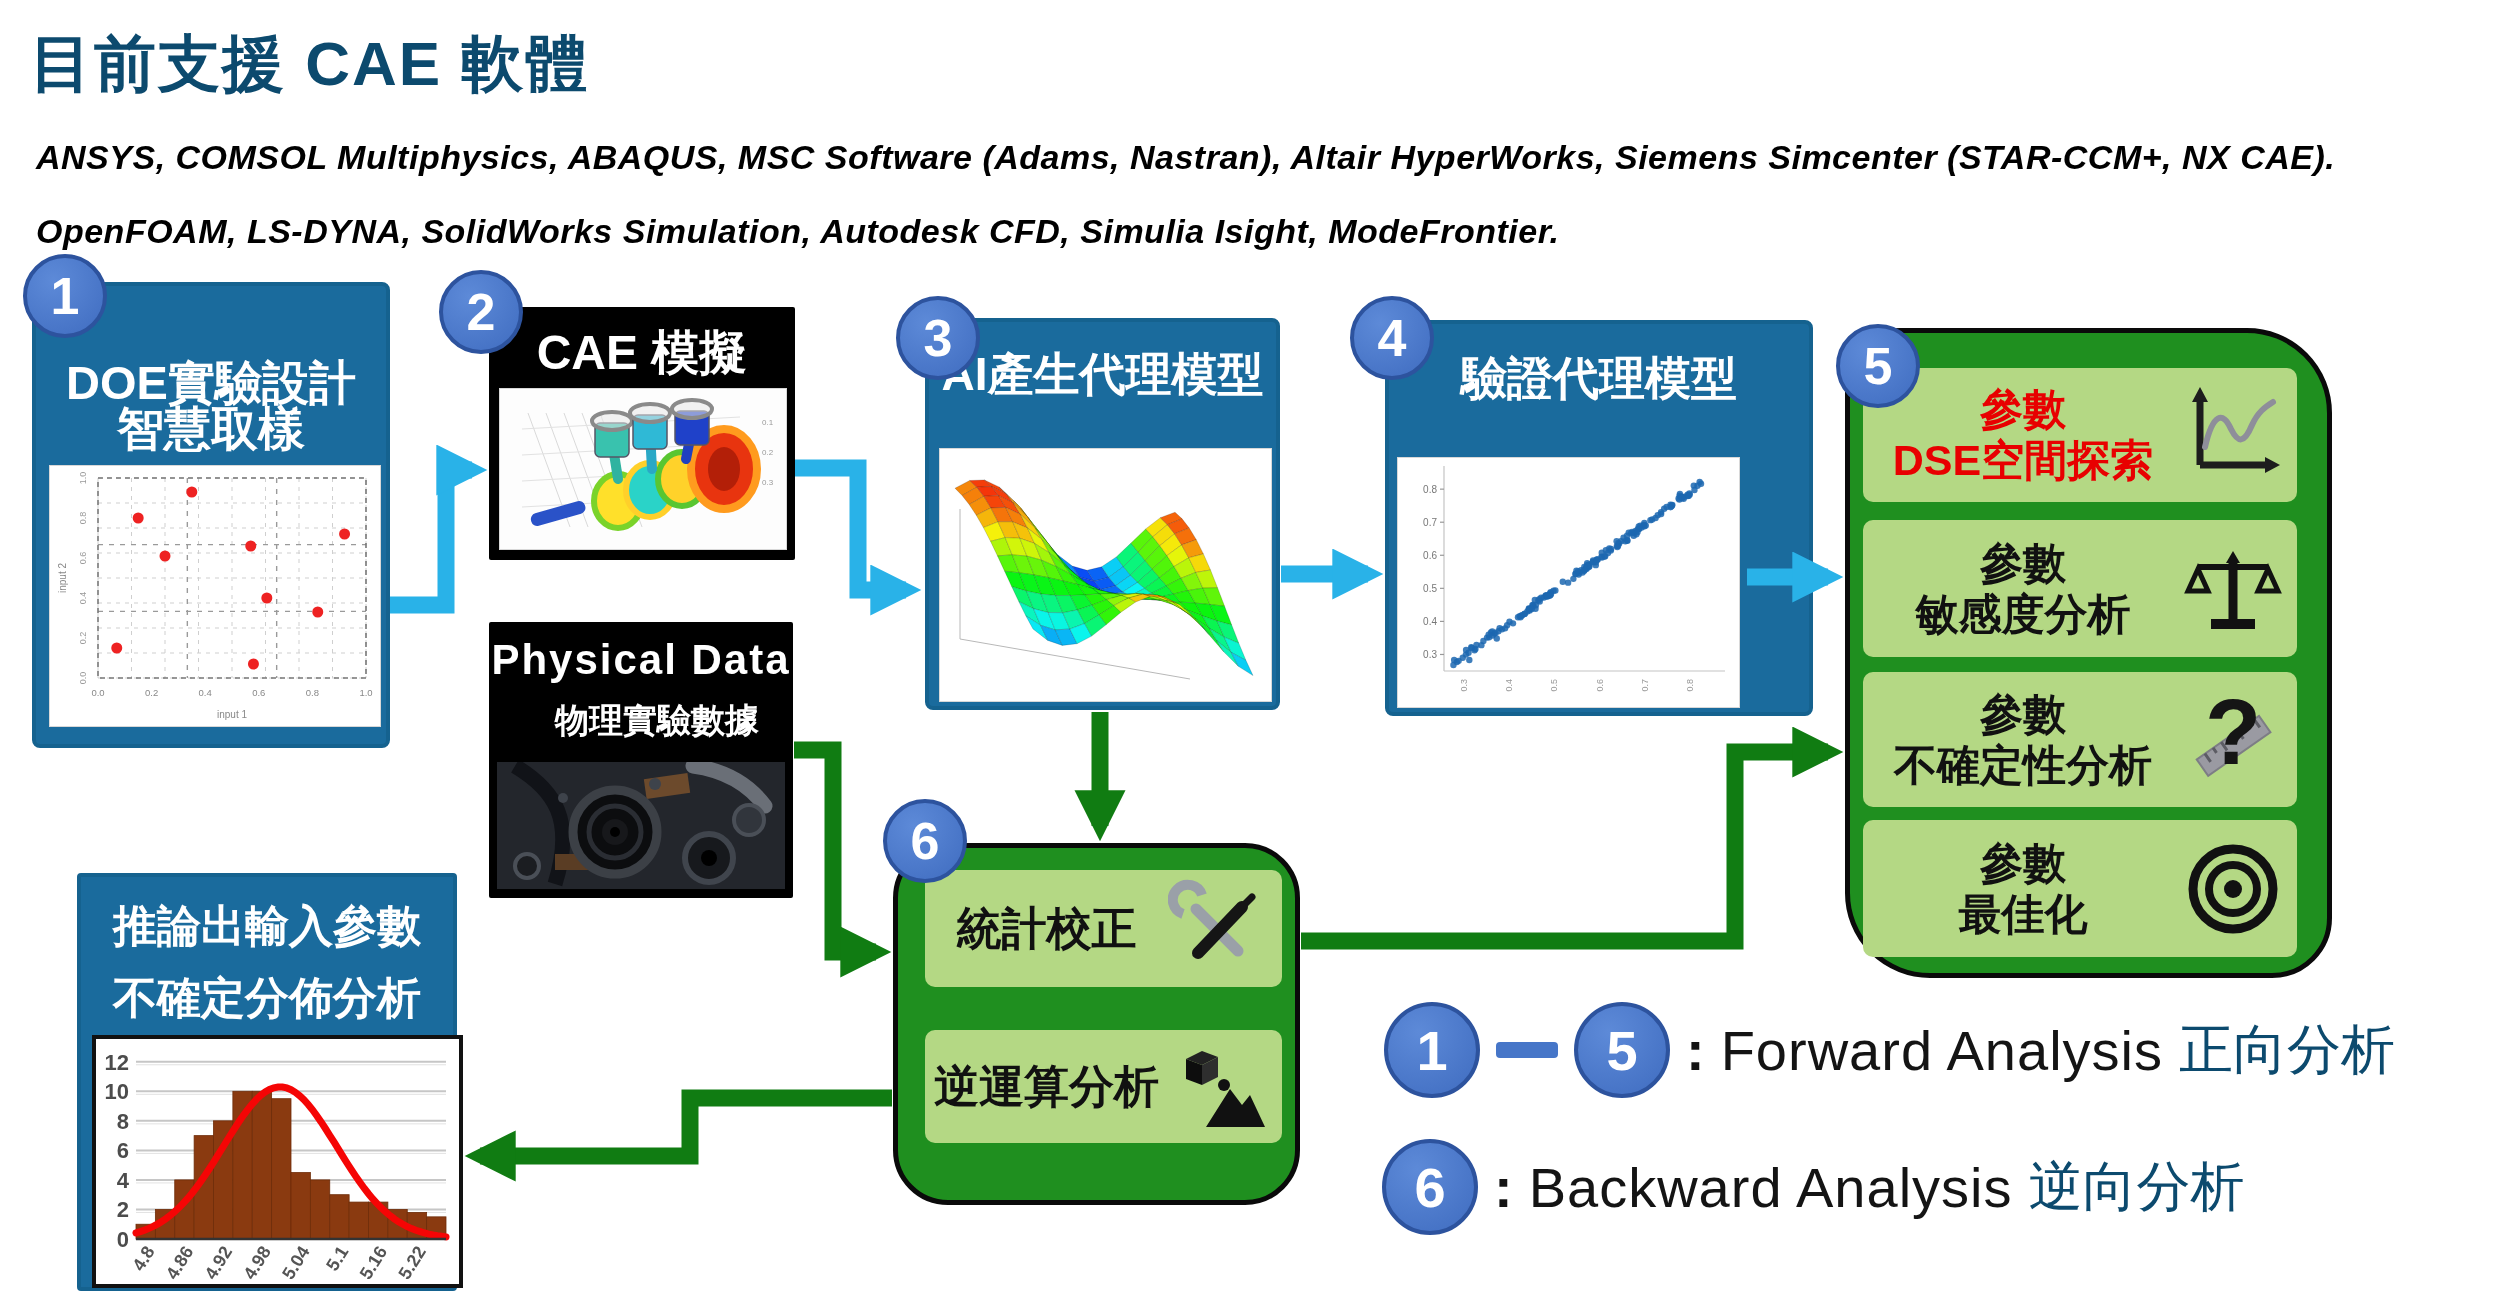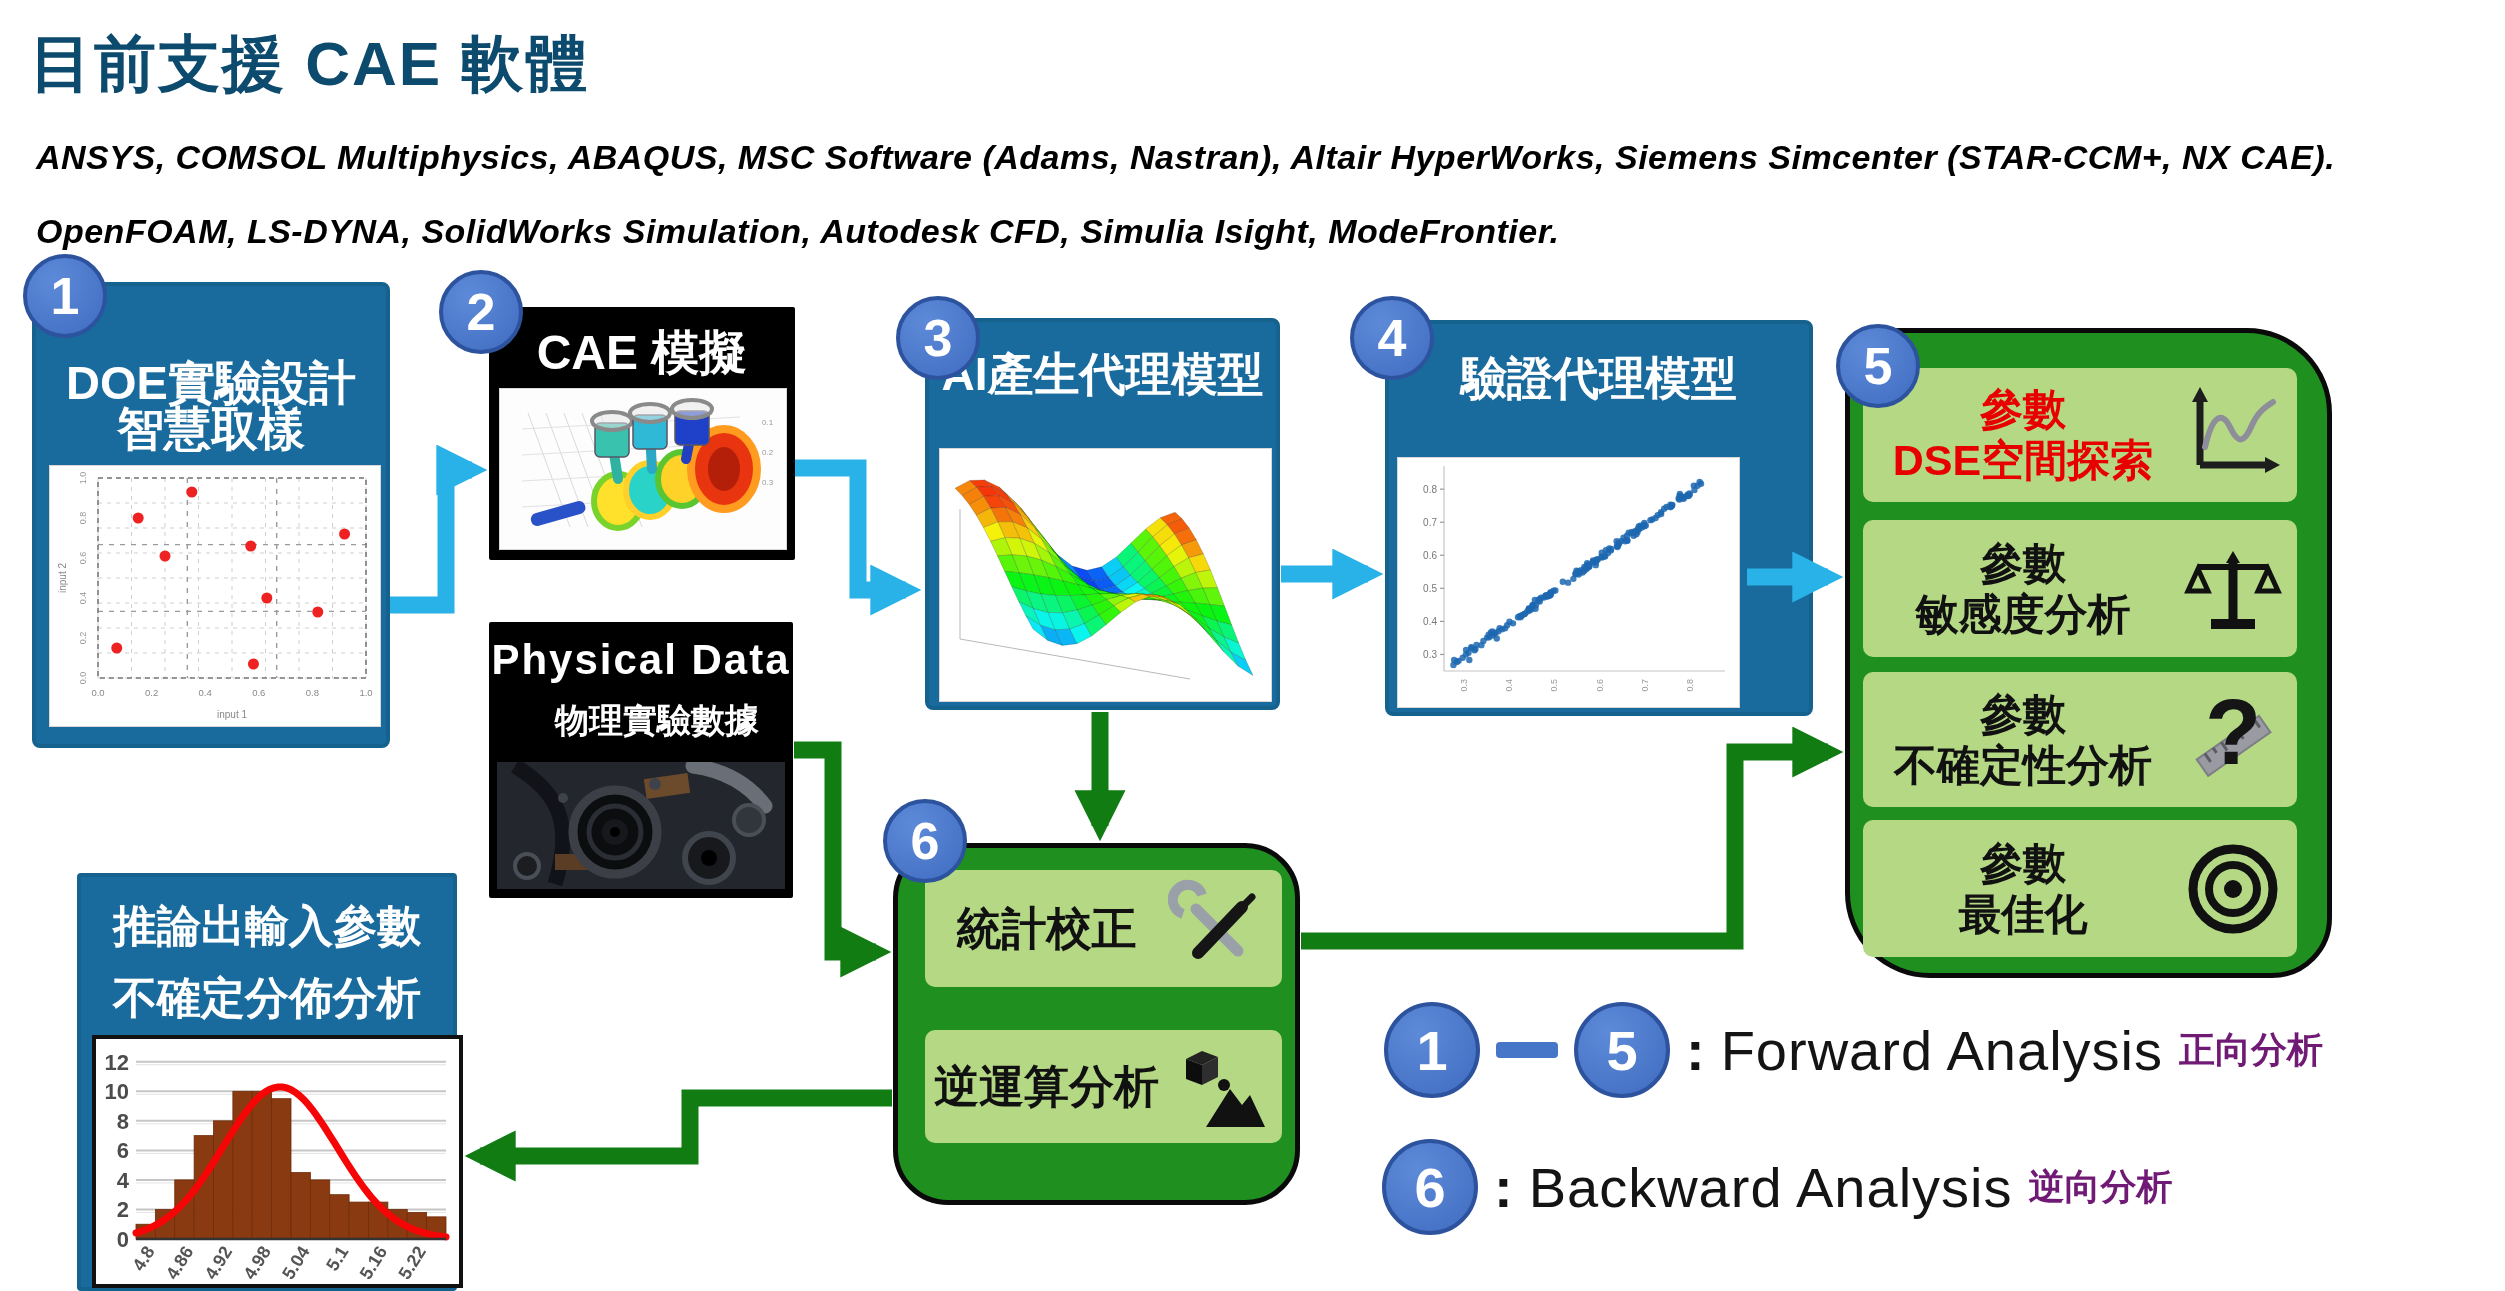--- a/index.html
+++ b/index.html
@@ -23,21 +23,21 @@
          display:flex;align-items:center;justify-content:center;
          color:#fff;font-size:52px;font-weight:700;}
   .legend-row{position:absolute;display:flex;align-items:center;gap:16px;z-index:4;}
   .legend-circle{width:96px;height:96px;border-radius:50%;flex:0 0 96px;
          background:radial-gradient(circle at 35% 30%, #5d8ad8, #3f6cc0);
          border:4px solid #2d539e;box-sizing:border-box;
          display:flex;align-items:center;justify-content:center;color:#fff;font-size:56px;font-weight:700;}
   .legend-dash{width:62px;height:16px;background:#4676c8;border-radius:4px;flex:0 0 62px;}
   .legend-colon{font-size:56px;font-weight:700;color:#141414;}
   .legend-en{font-size:56px;font-weight:500;color:#141414;white-space:nowrap;letter-spacing:1px;}
-  .legend-zh{font-size:36px;font-weight:700;color:#701a75;white-space:nowrap;}
+  .legend-zh{font-size:54px;font-weight:400;color:#0c4a6e;white-space:nowrap;}
   svg.connectors{position:absolute;left:0;top:0;z-index:2;pointer-events:none;}
 </style>
 </head>
 <body>
 
 <div class="stage">
 
   <div class="abs page-title">目前支援 CAE 軟體</div>
   <div class="abs sw-line" style="top:138px;">ANSYS, COMSOL Multiphysics, ABAQUS, MSC Software (Adams, Nastran), Altair HyperWorks, Siemens Simcenter (STAR-CCM+, NX CAE).</div>
   <div class="abs sw-line" style="top:212px;">OpenFOAM, LS-DYNA, SolidWorks Simulation, Autodesk CFD, Simulia Isight, ModeFrontier.</div>

